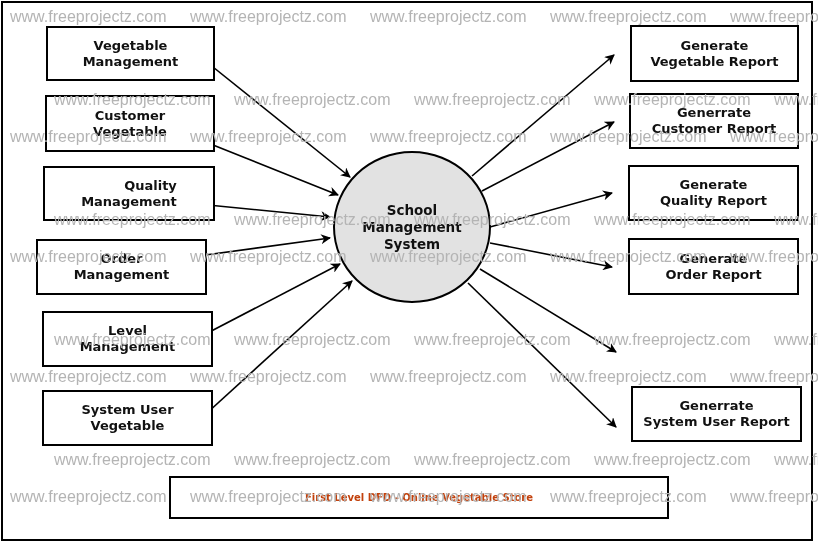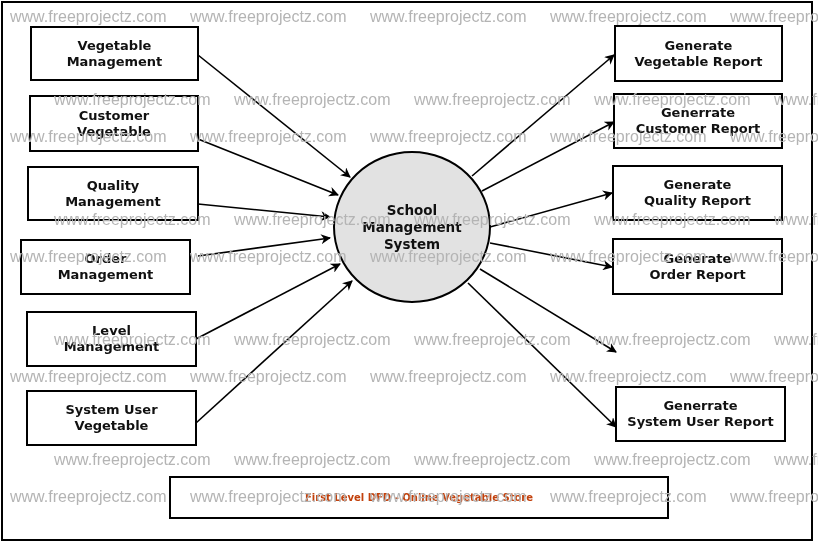--- a/index.html
+++ b/index.html
@@ -1,19 +1,19 @@
 <!DOCTYPE html>
 <html><head>
   <meta charset="utf-8">
   <style>
     html, body { margin: 0; padding: 0; background: #ffffff; }
     body { width: 818px; height: 546px; overflow: hidden; position: relative; font-family: "DejaVu Sans", sans-serif; }
     #canvas { position: absolute; left: 0; top: 0; width: 818px; height: 546px; }
     .frame { position: absolute; left: 1px; top: 1px; width: 812px; height: 540px; border: 2px solid #000; box-sizing: border-box; }
-    .box { position: absolute; border: 2px solid #000; background: #fff; box-sizing: border-box; display: flex; align-items: center; justify-content: center; text-align: center; font-weight: bold; font-size: 13px; line-height: 16px; color: #111; white-space: pre-line; z-index: 3; }
+    .box { position: absolute; border: 2px solid #000; background: #fff; box-sizing: border-box; display: flex; align-items: center; justify-content: center; text-align: center; font-weight: bold; font-size: 13px; line-height: 16px; color: #111; white-space: pre-line; z-index: 3; margin-left: 16px; }
     .circle { position: absolute; border: 2px solid #000; border-radius: 50%; background: #e2e2e2; box-sizing: border-box; display: flex; align-items: center; justify-content: center; text-align: center; font-weight: bold; font-size: 13.5px; line-height: 17px; color: #111; white-space: pre-line; z-index: 3; }
     .wm { position: absolute; font-family: "Liberation Sans", sans-serif; font-size: 16px; color: #b4b4b4; z-index: 5; pointer-events: none; white-space: nowrap; }
     .title-box { position: absolute; left: 169px; top: 476px; width: 500px; height: 43px; border: 2px solid #000; box-sizing: border-box; display: flex; align-items: center; justify-content: center; font-weight: bold; font-size: 10px; color: #c2410c; z-index: 3; background: #fff; }
     svg { position: absolute; left: 0; top: 0; z-index: 2; }
   </style>
 </head>
 <body>
 
 <div id="canvas">
   <div class="frame"></div>
@@ -39,21 +39,21 @@
       <line x1="490" y1="243" x2="612" y2="267"></line>
       <line x1="480" y1="269" x2="616" y2="352"></line>
       <line x1="468" y1="283" x2="616" y2="427"></line>
     </g>
   </svg>
 
   <div class="box" style="left:30px;top:26px;width:169px;height:55px;">Vegetable
 Management</div>
   <div class="box" style="left:29px;top:95px;width:170px;height:57px;">Customer
 Vegetable</div>
-  <div class="box" style="left:27px;top:166px;width:172px;height:55px;">Quality
+  <div class="box" style="left:27px;top:166px;width:172px;height:55px;text-align:right;">Quality
 Management</div>
   <div class="box" style="left:20px;top:239px;width:171px;height:56px;">Order
 Management</div>
   <div class="box" style="left:26px;top:311px;width:171px;height:56px;">Level
 Management</div>
   <div class="box" style="left:26px;top:390px;width:171px;height:56px;">System User
 Vegetable</div>
 
   <div class="circle" style="left:333px;top:151px;width:158px;height:152px;">School
 Management

